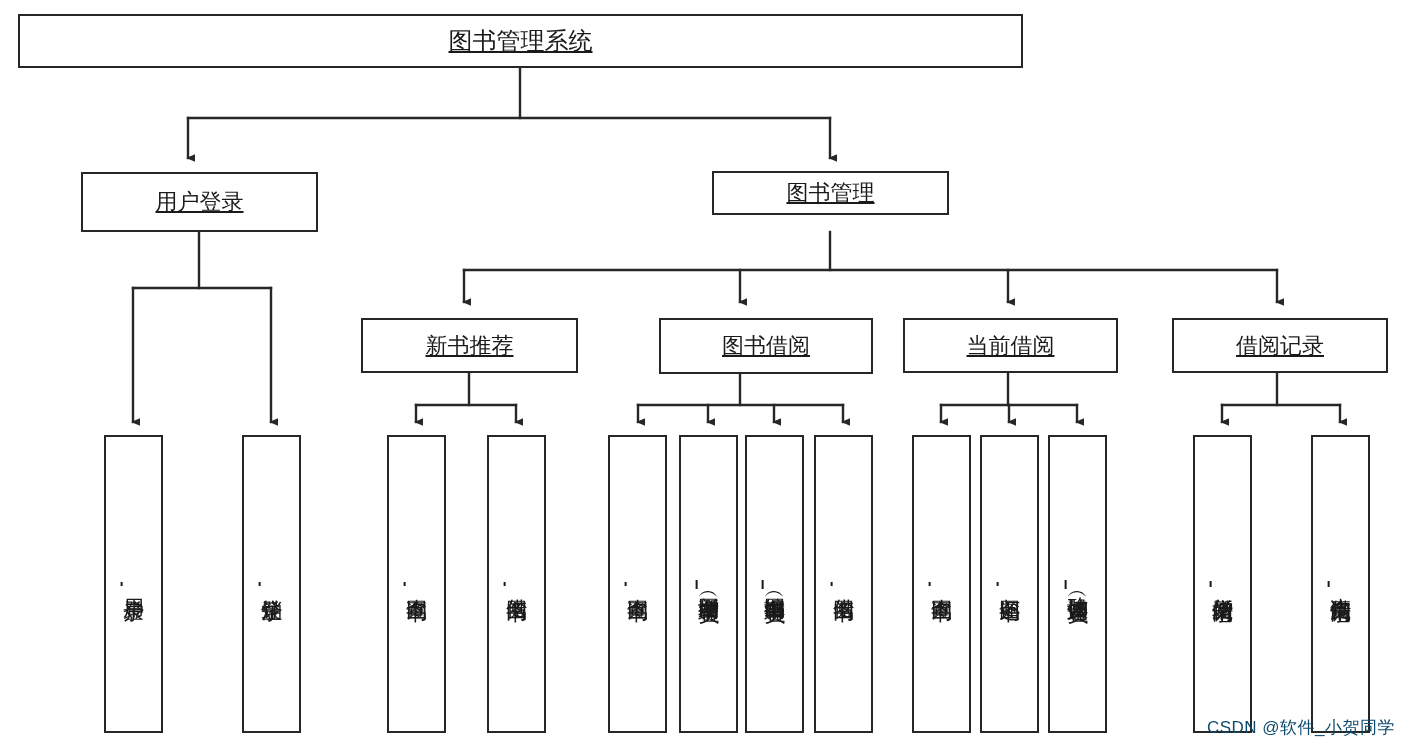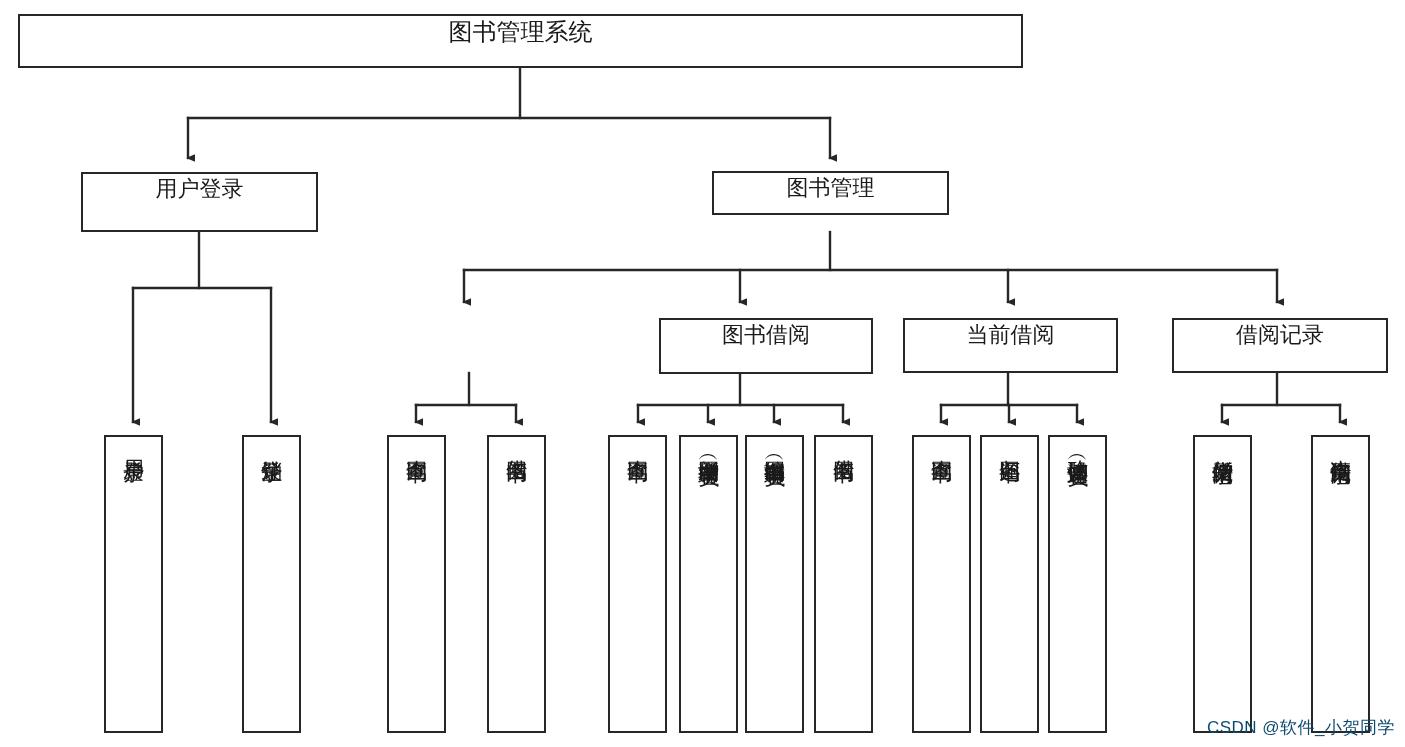--- a/index.html
+++ b/index.html
@@ -23,22 +23,24 @@
     top: 0;
     width: 1405px;
     height: 747px;
   }
   .node {
     position: absolute;
     box-sizing: border-box;
     background: #ffffff;
     border: 2px solid #272727;
     display: flex;
+    align-items: center;
     justify-content: center;
     color: #1a1a1a;
+    text-decoration: underline;
   }
   .node.root {
     font-size: 24px;
   }
   .node.branch {
     font-size: 22px;
   }
   .node.leaf {
     font-size: 21px;
     padding: 6px 0;
@@ -126,20 +128,23 @@
     <span class="htext">图书管理系统</span>
   </div>
 
   <div class="node branch" style="left:81px; top:172px; width:237px; height:60px;">
     <span class="htext">用户登录</span>
   </div>
   <div class="node branch" style="left:712px; top:171px; width:237px; height:44px;">
     <span class="htext">图书管理</span>
   </div>
 
+  <div class="node branch" style="left:361px; top:318px; width:217px; height:55px;">
+    <span class="htext">新书推荐</span>
+  </div>
   <div class="node branch" style="left:659px; top:318px; width:214px; height:56px;">
     <span class="htext">图书借阅</span>
   </div>
   <div class="node branch" style="left:1172px; top:318px; width:216px; height:55px;">
     <span class="htext">借阅记录</span>
   </div>
   <div class="node branch" style="left:903px; top:318px; width:215px; height:55px;">
     <span class="htext">当前借阅</span>
   </div>
 

